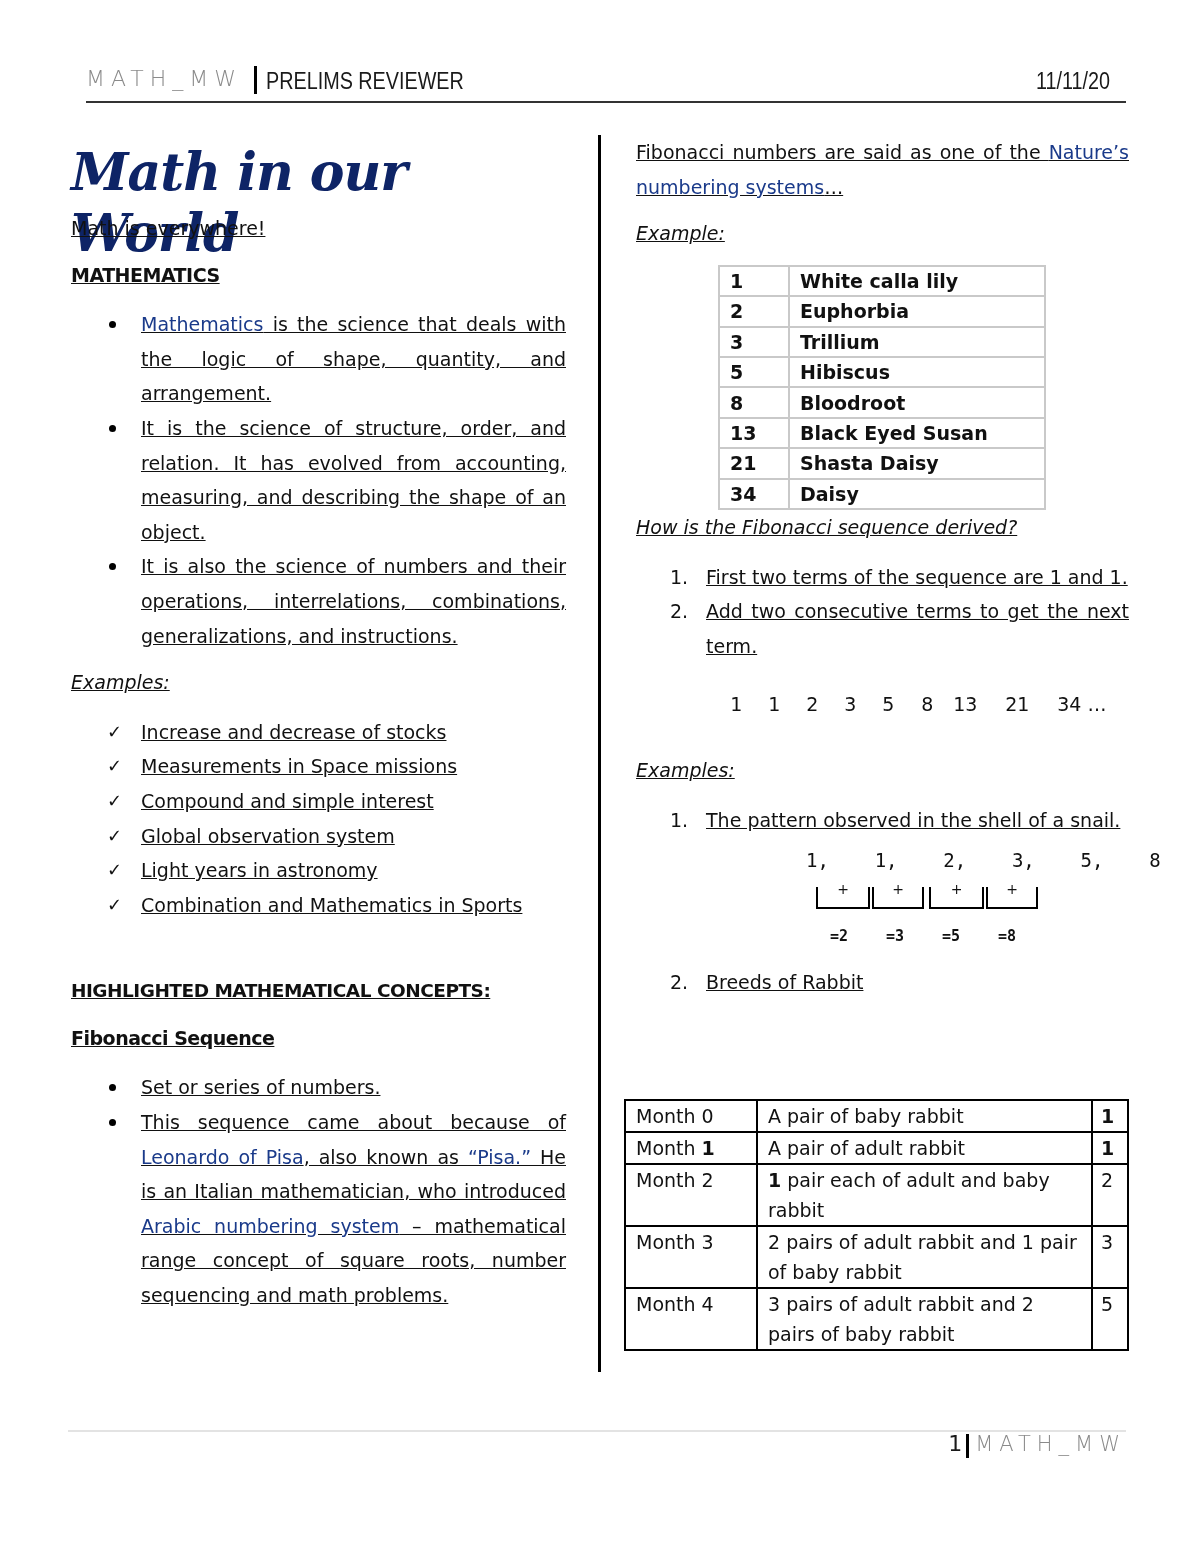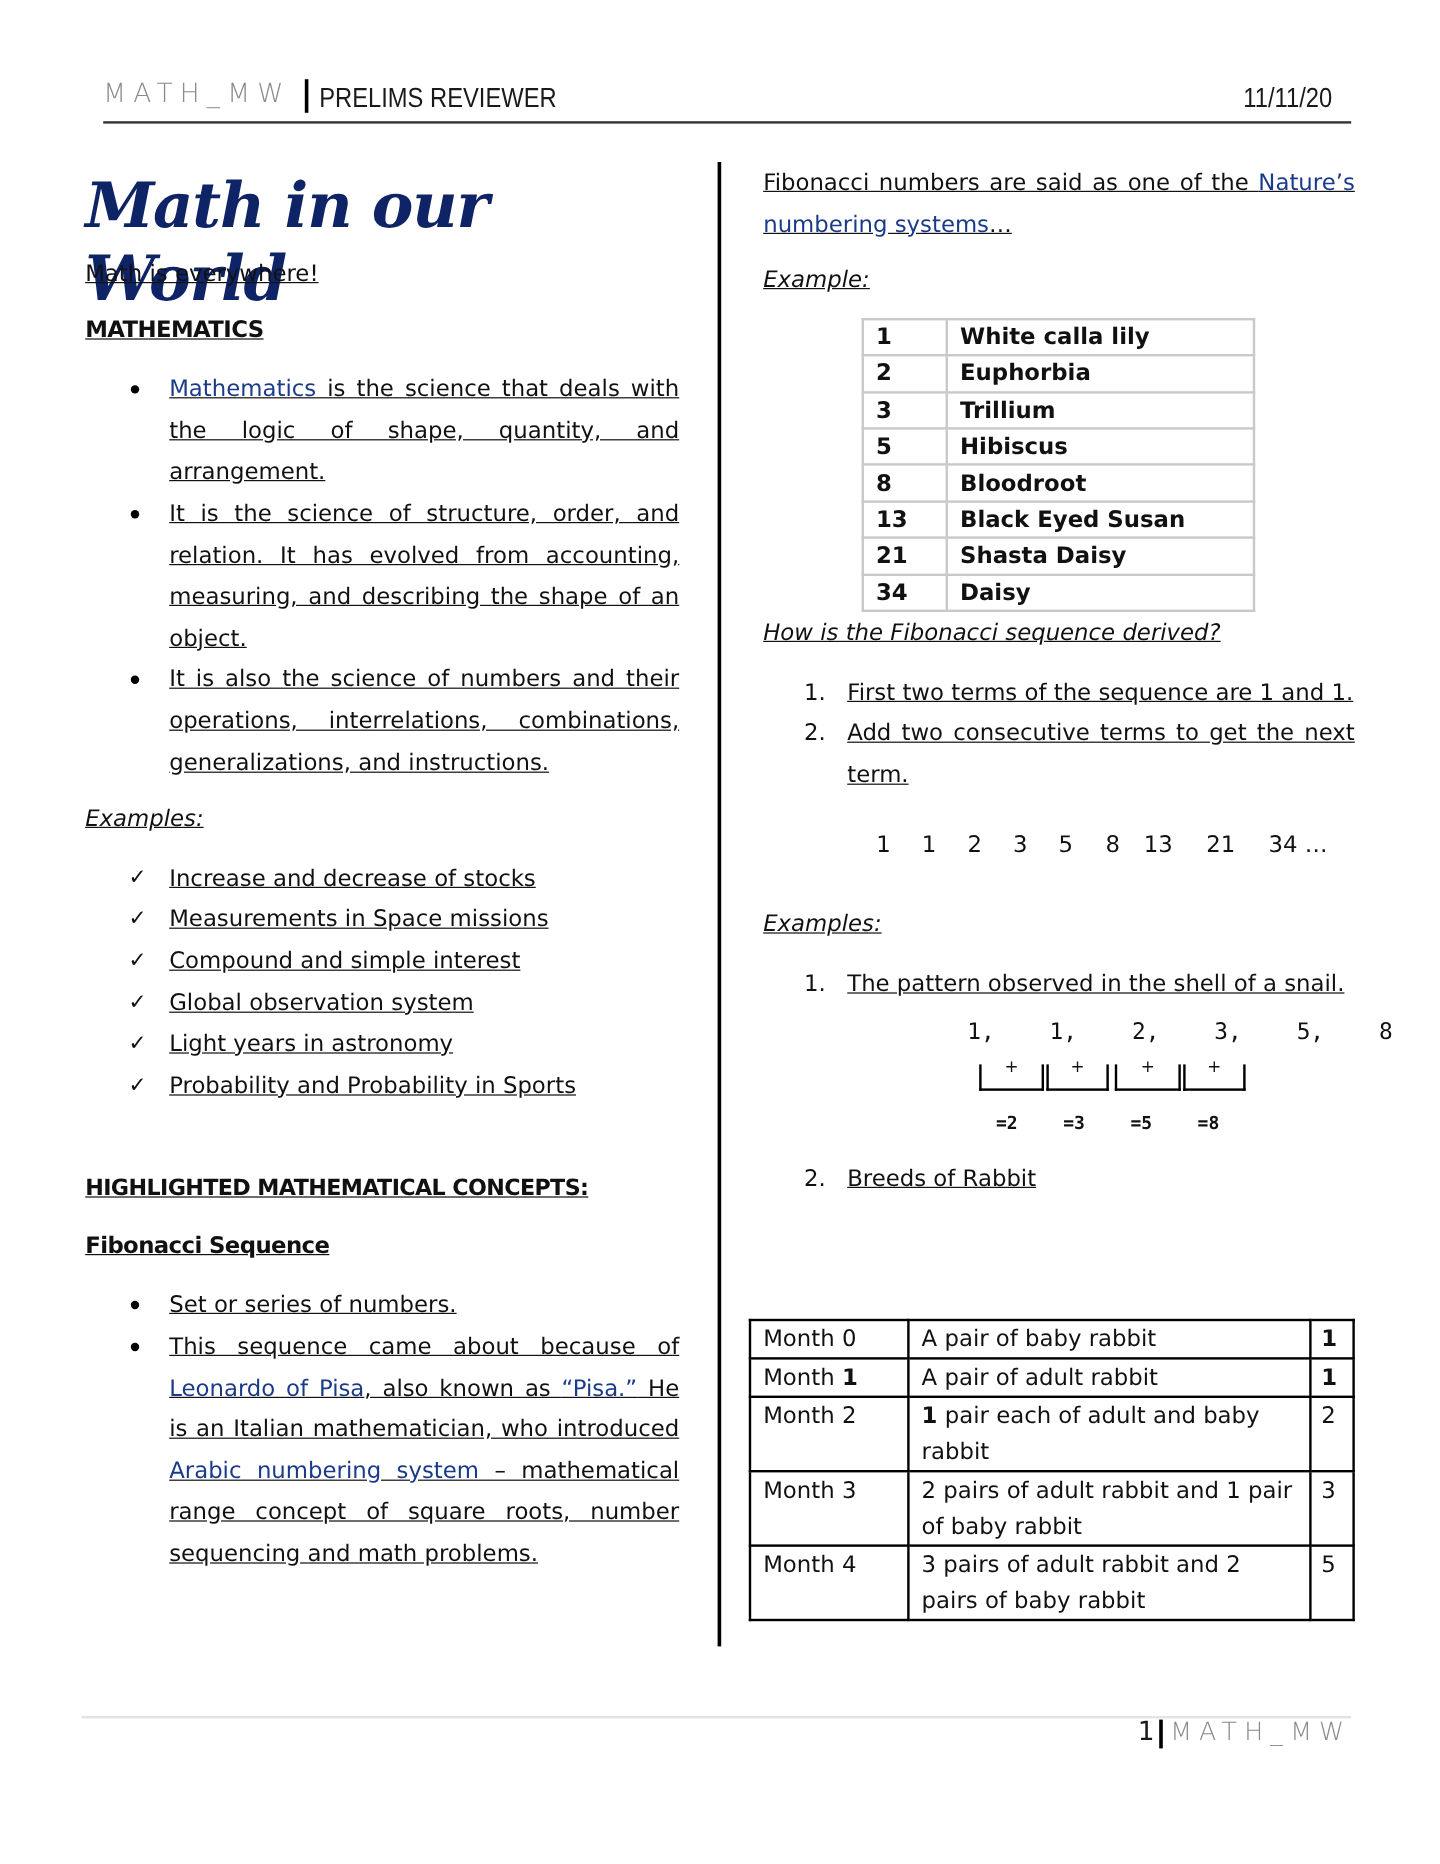--- a/index.html
+++ b/index.html
@@ -147,21 +147,21 @@
     </li>
   </ul>
 
   <p class="para italic">Examples:</p>
   <ul class="checks">
     <li><span class="check">✓</span><span>Increase and decrease of stocks</span></li>
     <li><span class="check">✓</span><span>Measurements in Space missions</span></li>
     <li><span class="check">✓</span><span>Compound and simple interest</span></li>
     <li><span class="check">✓</span><span>Global observation system</span></li>
     <li><span class="check">✓</span><span>Light years in astronomy</span></li>
-    <li><span class="check">✓</span><span>Probability and Probability in Sports</span></li>
+    <li><span class="check">✓</span><span>Combination and Mathematics in Sports</span></li>
   </ul>
 
   <p class="h-caps" style="margin-top:52px; font-size:18.5px">HIGHLIGHTED MATHEMATICAL CONCEPTS:</p>
   <p class="para h-caps" style="text-transform:none">Fibonacci Sequence</p>
 
   <ul class="bullets">
     <li>
       <span class="dot"></span>
       <span>Set or series of numbers.</span>
     </li>

